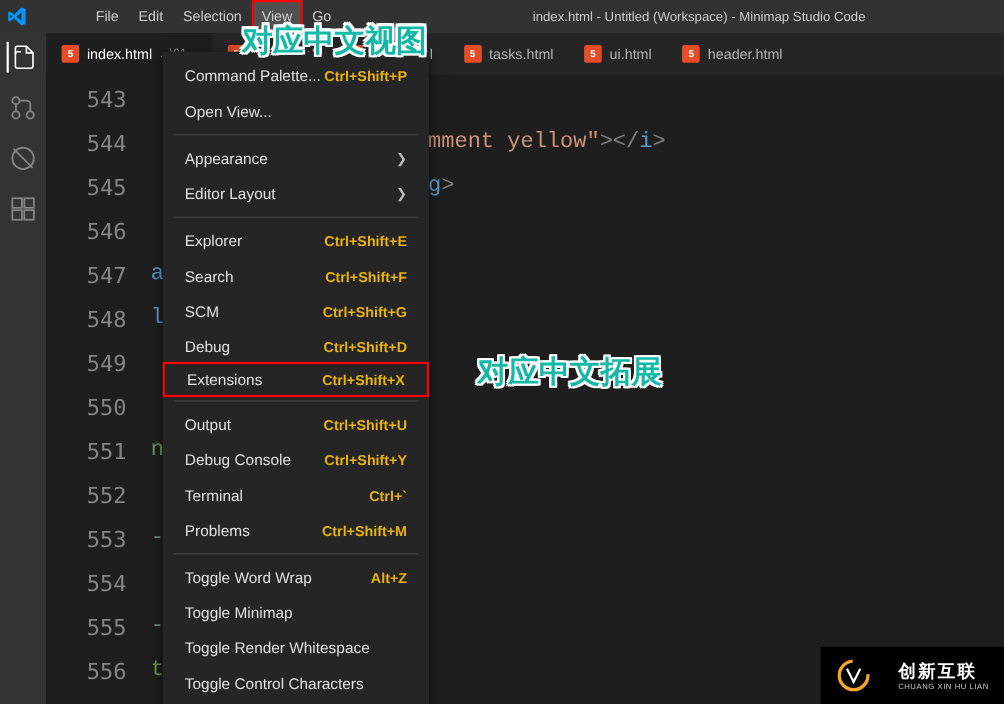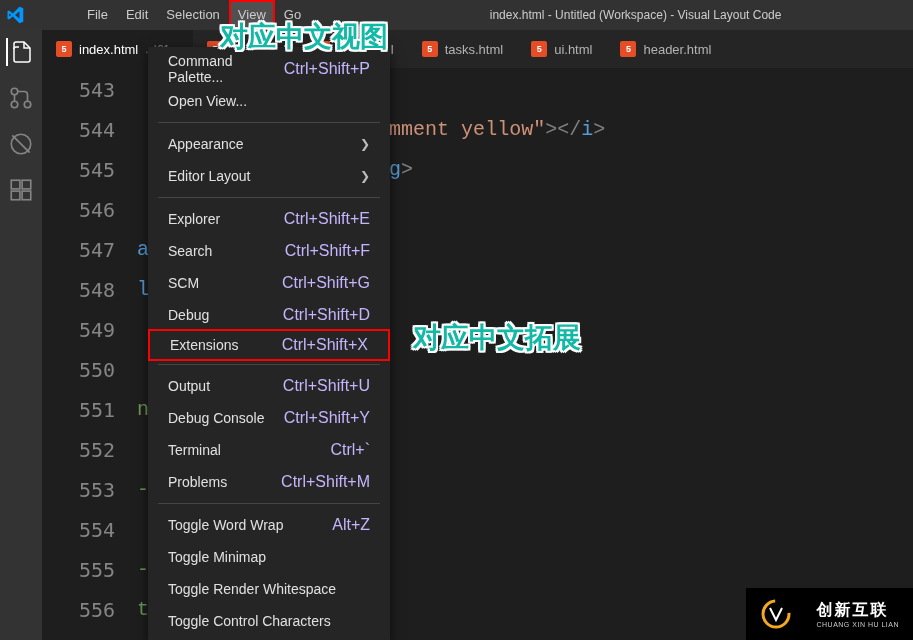--- a/index.html
+++ b/index.html
@@ -128,21 +128,21 @@
       display: flex;
       justify-content: space-between;
       align-items: center;
       padding: 6px 20px;
       font-size: 14px;
       color: #e0e0e0;
       height: 32px;
       cursor: default;
     }
     .dd-sep { height: 1px; background: #454545; margin: 5px 10px; }
-    .dd-item .shortcut { color: #c4b5fd; font-size: 16px; }
+    .dd-item .shortcut { color: #eab308; font-size: 13px; font-weight: bold; }
     .dd-item .chev { color: #bbb; font-size: 12px; }
     .dd-item.highlighted { border: 2px solid #ff0000; margin: -2px 0; position: relative; z-index: 2; }
 
     .annotation {
       position: absolute;
       font-family: "SimHei", "Microsoft YaHei", sans-serif;
       font-size: 28px;
       font-weight: bold;
       color: #14b8a6;
       text-shadow: 2px 2px 0 #fff, -2px -2px 0 #fff, 2px -2px 0 #fff, -2px 2px 0 #fff, 0 2px 0 #fff, 0 -2px 0 #fff, 2px 0 0 #fff, -2px 0 0 #fff;
@@ -175,21 +175,21 @@
         <path fill="#0098ff" d="M23 3l-5-2-9 9-5-4-2 1v10l2 1 5-4 9 9 5-2V3zM4 14V10l3 2-3 2zm14 3l-6-5 6-5v10z"></path>
       </svg>
   </div>
   <div class="menu-bar">
     <div class="menu-item">File</div>
     <div class="menu-item">Edit</div>
     <div class="menu-item">Selection</div>
     <div class="menu-item highlighted active">View</div>
     <div class="menu-item">Go</div>
   </div>
-  <div class="window-title">index.html - Untitled (Workspace) - Visual Layout Code</div>
+  <div class="window-title">index.html - Untitled (Workspace) - Minimap Studio Code</div>
 </div>
 
 <div class="activity-bar">
   <div class="activity-icon active">
     <svg width="26" height="26" viewBox="0 0 24 24" fill="none" stroke="currentColor" stroke-width="1.5">
         <path d="M14 2H6a2 2 0 0 0-2 2v16a2 2 0 0 0 2 2h12a2 2 0 0 0 2-2V8z"></path>
         <path d="M14 2v6h6M9 7H6a2 2 0 0 0-2 2"></path>
       </svg>
   </div>
   <div class="activity-icon">
@@ -329,21 +329,21 @@
     </div>
     <div class="dd-item">
       <span>Toggle Render Whitespace</span>
     </div>
     <div class="dd-item">
       <span>Toggle Control Characters</span>
     </div>
   </div>
 
 <div class="annotation" style="left:220px; top:18px">对应中文视图</div>
-<div class="annotation" style="left:413px; top:319px">对应中文拓展</div>
+<div class="annotation" style="left:434px; top:319px">对应中文拓展</div>
 
 <div class="brand-overlay">
   <div class="brand-logo">
     <svg width="32" height="32" viewBox="0 0 32 32">
         <circle cx="16" cy="16" r="13" fill="none" stroke="#f5a623" stroke-width="3" stroke-dasharray="60 20"></circle>
         <path d="M10 10l6 12 6-12" fill="none" stroke="#fff" stroke-width="2"></path>
       </svg>
   </div>
   <div class="brand-text">
     <div class="cn">创新互联</div>

